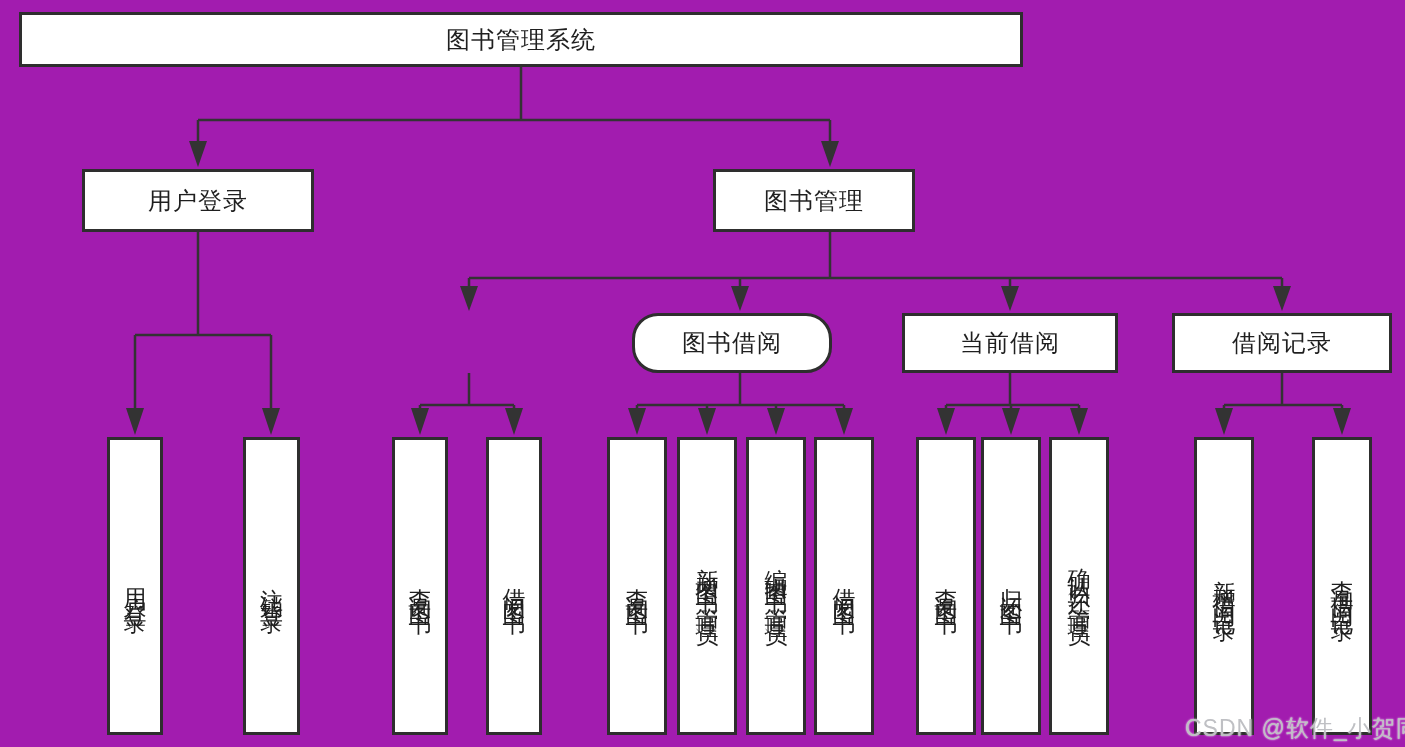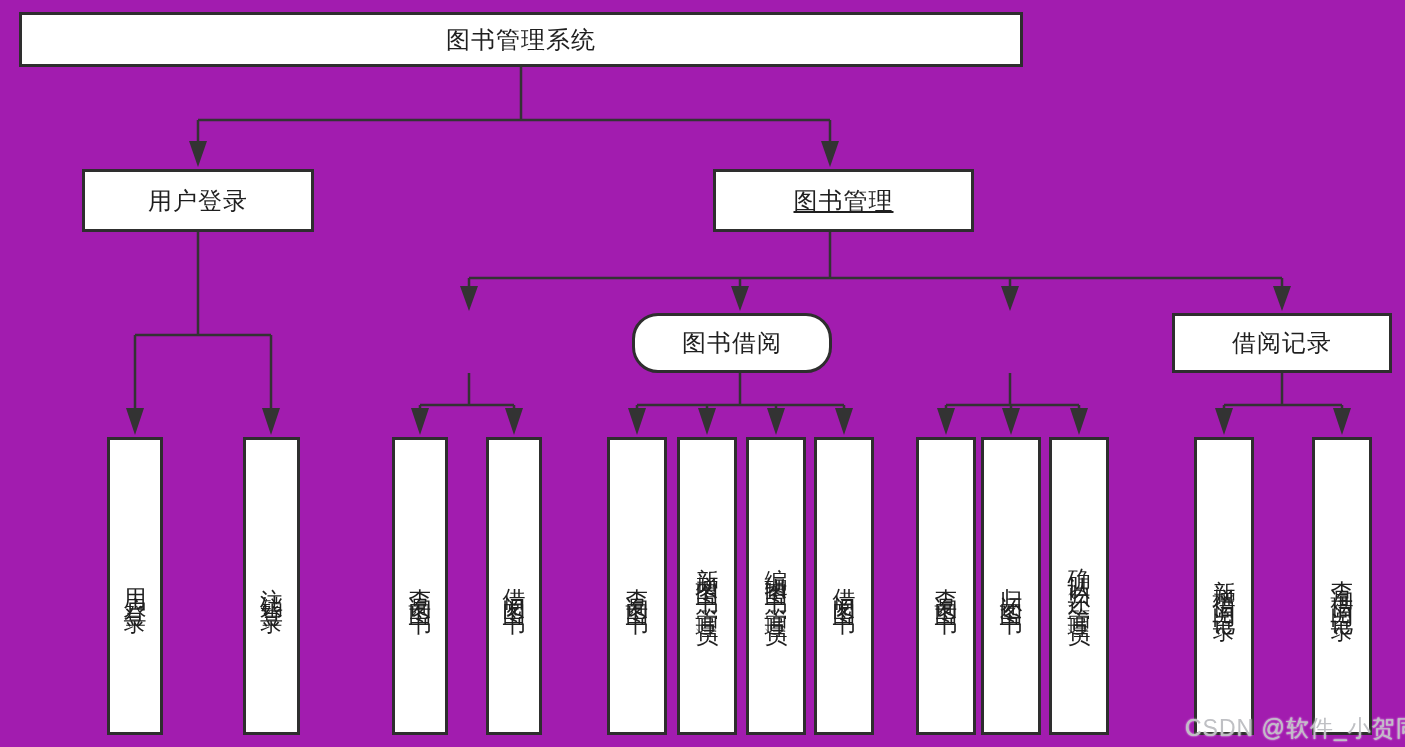--- a/index.html
+++ b/index.html
@@ -17,21 +17,21 @@
     z-index:2;
   }
   .leaf{
     writing-mode:vertical-rl;text-orientation:mixed;
     font-size:23px;letter-spacing:8px;line-height:1;
   }
   
   .n-root{left:19px;top:12px;width:1004px;height:55px;}
   
   .n-userlogin{left:82px;top:169px;width:232px;height:63px;}
-  .n-bookmgmt{left:713px;top:169px;width:261px;height:63px;text-decoration:underline;}
+  .n-bookmgmt{left:713px;top:169px;width:202px;height:63px;}
   
   .n-newbooks{left:361px;top:313px;width:216px;height:60px;}
   .n-borrow{left:632px;top:313px;width:200px;height:60px;border-radius:26px;}
   .n-current{left:902px;top:313px;width:216px;height:60px;}
   .n-records{left:1172px;top:313px;width:220px;height:60px;}
   
   .lf{top:437px;height:298px;}
   .lf-a1{left:107px;width:56px;}
   .lf-a2{left:243px;width:57px;}
   .lf-b1{left:392px;width:56px;}
@@ -107,20 +107,21 @@
       <polygon points="1333,408 1351,408 1342,435"></polygon>
     </g>
   </svg>
 
   <div class="box n-root">图书管理系统</div>
 
   <div class="box n-userlogin">用户登录</div>
   <div class="box n-bookmgmt">图书管理</div>
 
   <div class="box n-borrow">图书借阅</div>
+  <div class="box n-current">当前借阅</div>
   <div class="box n-records">借阅记录</div>
 
   <div class="box leaf lf lf-a1">用户登录</div>
   <div class="box leaf lf lf-a2">注销登录</div>
 
   <div class="box leaf lf lf-b1">查询图书</div>
   <div class="box leaf lf lf-b2">借阅图书</div>
 
   <div class="box leaf lf lf-c1">查询图书</div>
   <div class="box leaf lf lf-c2">新增图书（管理员）</div>

